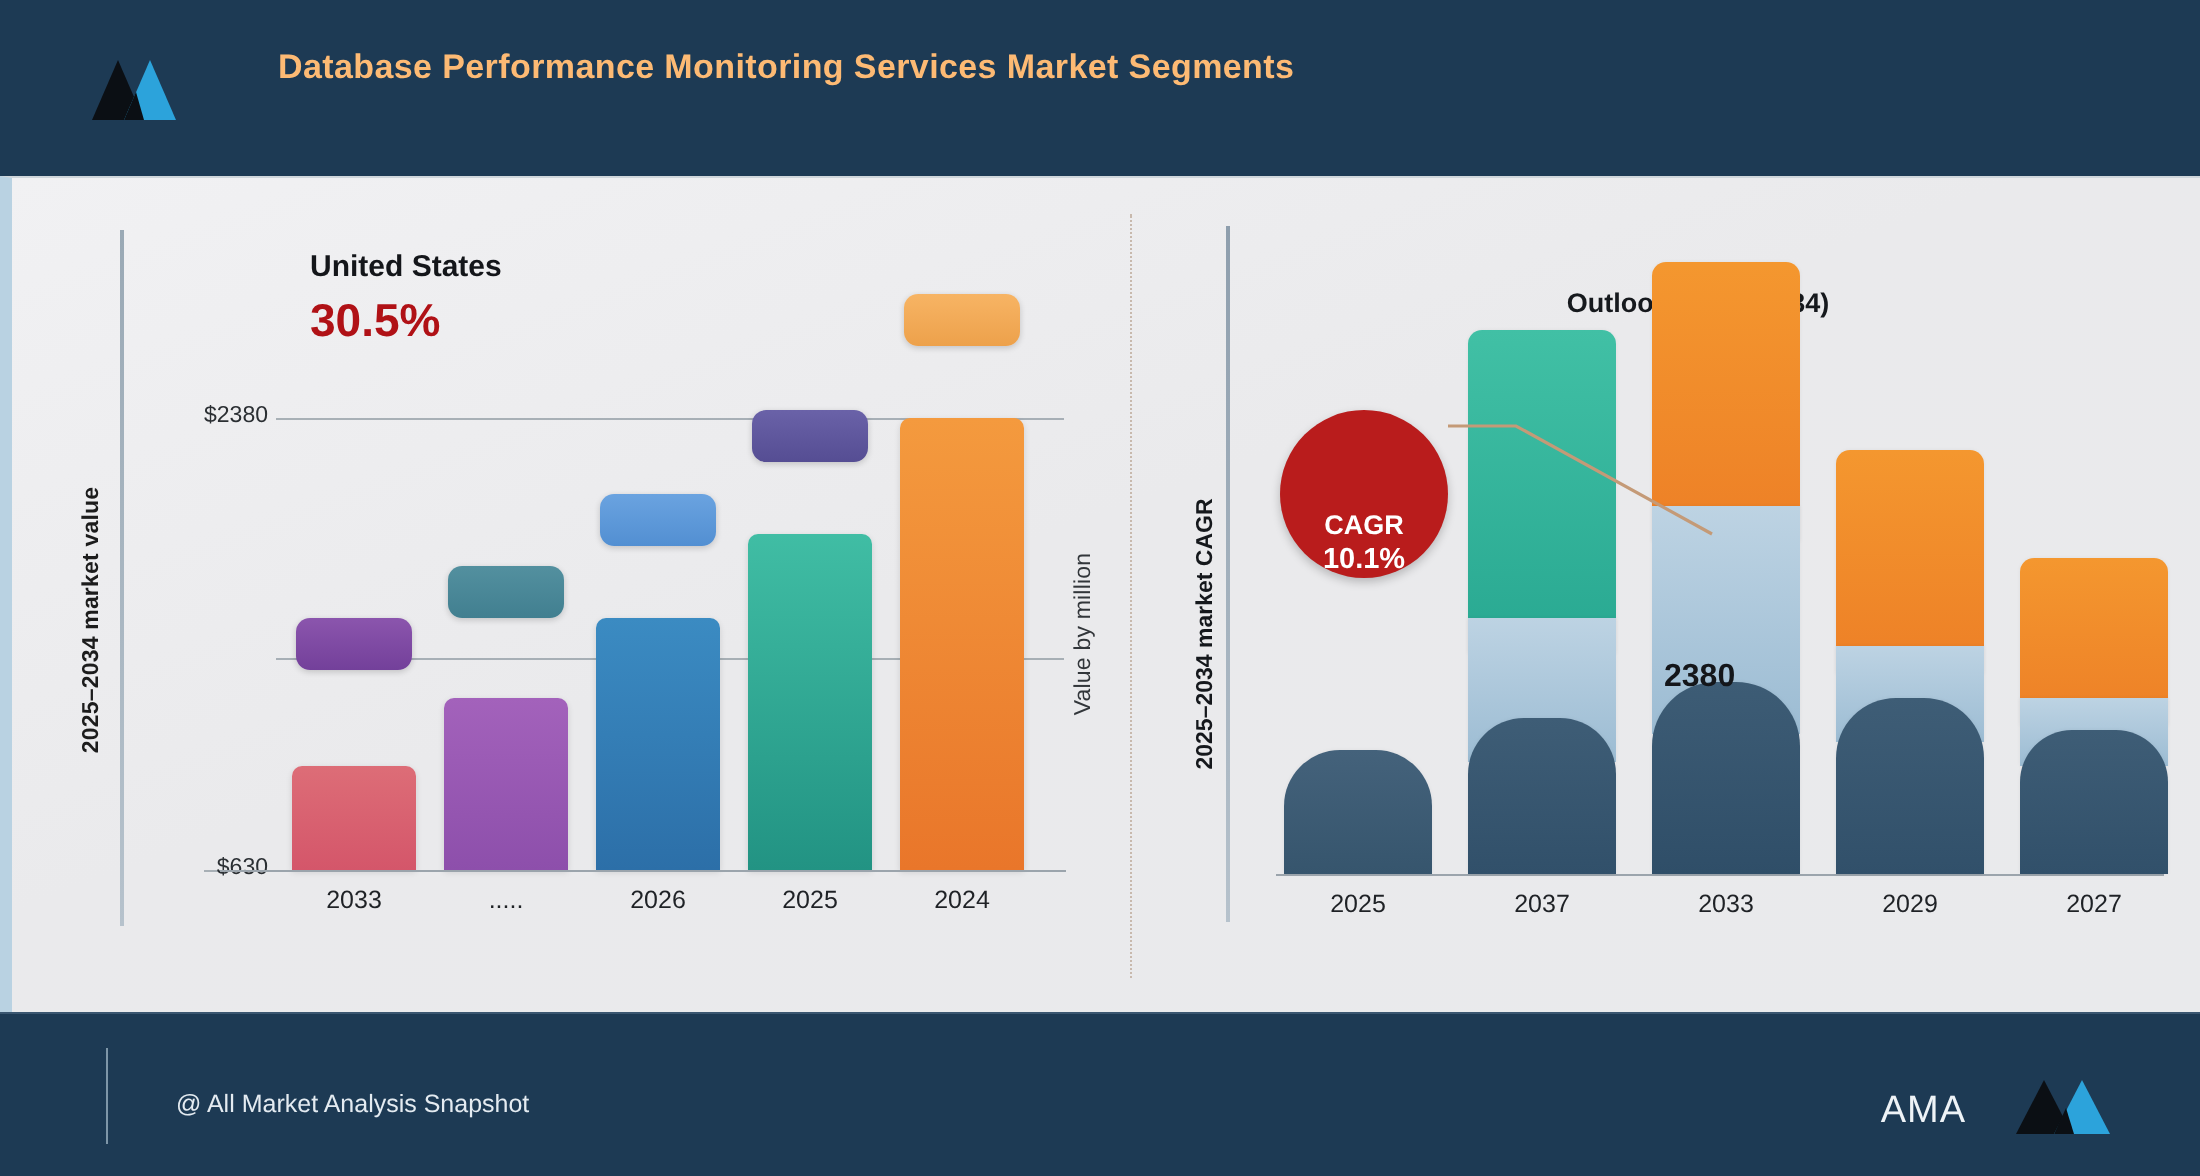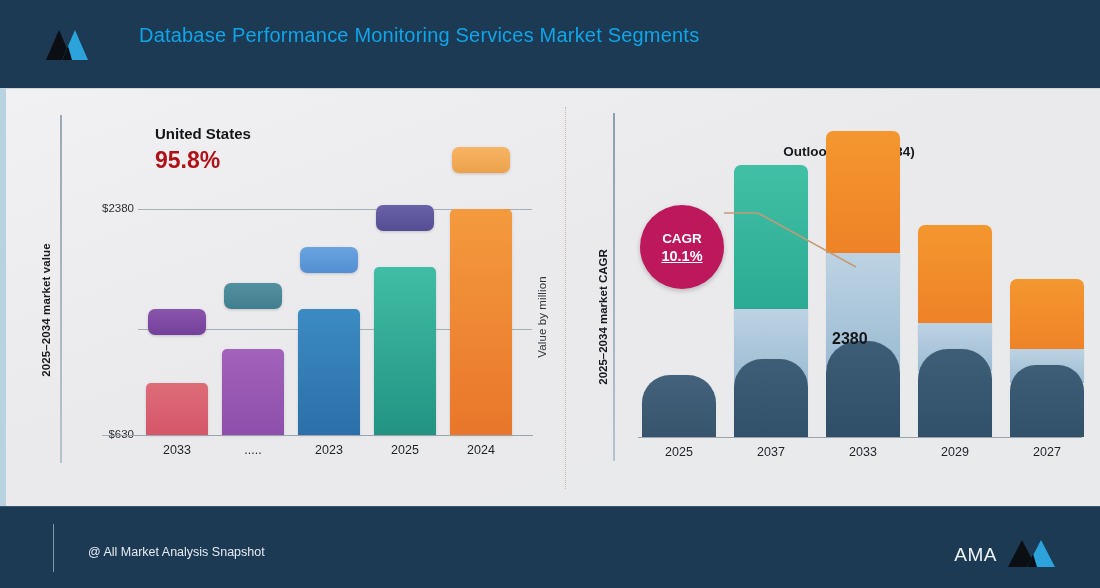--- a/index.html
+++ b/index.html
@@ -12,21 +12,21 @@
   #page { position: relative; width: 1100px; height: 588px; background: #1d3a54; }
 
   
   #header {
     position: absolute; left: 0; top: 0; width: 1100px; height: 88px;
     background: #1d3a54;
   }
   #logo-mark { position: absolute; left: 44px; top: 26px; width: 46px; height: 36px; }
   #header-title {
     position: absolute; left: 139px; top: 24px;
-    font-size: 20px; color: #0ea5e9; font-weight: 400;
+    font-size: 17px; color: #fdba74; font-weight: 700;
     letter-spacing: .2px; white-space: nowrap;
   }
 
   
   #canvas {
     position: absolute; left: 0; top: 88px; width: 1100px; height: 418px;
     background: #ececee;
     border-left: 6px solid #b9d2e2;
     border-top: 1px solid #cfd6db;
   }
@@ -109,27 +109,27 @@
   #right-title {
     position: absolute; left: 608px; top: 25px; width: 470px;
     text-align: center; font-size: 19.5px; font-weight: 700; color: #111418;
   }
   #right-subtitle {
     position: absolute; left: 608px; top: 55px; width: 470px;
     text-align: center; font-size: 13.5px; font-weight: 700; color: #16191d;
   }
   #cagr-bubble {
     position: absolute; left: 634px; top: 116px; width: 84px; height: 84px;
-    border-radius: 50%; background: #be185d;
-    display: flex; flex-direction: column; align-items: center; justify-content: center;
+    border-radius: 50%; background: #b91c1c;
+    display: flex; flex-direction: column; align-items: center; justify-content: flex-end;
     box-shadow: 0 2px 5px rgba(0,0,0,.22);
     z-index: 6;
   }
   #cagr-bubble .l1 { font-size: 13.5px; font-weight: 700; color: #fff; line-height: 17px; }
-  #cagr-bubble .l2 { font-size: 14.5px; font-weight: 700; color: #fff; line-height: 18px; text-decoration: underline; }
+  #cagr-bubble .l2 { font-size: 14.5px; font-weight: 700; color: #fff; line-height: 18px; }
   #connector { position: absolute; left: 600px; top: 100px; z-index: 5; pointer-events: none; }
   #value-callout {
     position: absolute; left: 826px; top: 241px;
     font-size: 16px; font-weight: 700; color: #14161a; z-index: 7;
   }
 
   #plot-right { position: absolute; left: 630px; top: 20px; width: 450px; height: 360px; }
   .sbar { position: absolute; bottom: 0; }
   .seg {
     position: absolute; left: 0; width: 100%;
@@ -154,21 +154,21 @@
   #footer-line1 {
     position: absolute; left: 88px; top: 38px;
     font-size: 12.5px; color: #e4ebf1;
   }
   #footer-line2 {
     position: absolute; left: 88px; top: 44px;
     font-size: 14px; color: #d6e1ea;
   }
   #footer-brand {
     position: absolute; right: 42px; top: 30px;
-    display: flex; align-items: center; gap: 9px;
+    display: flex; align-items: center; gap: 23px;
   }
   #footer-brand .txt { font-size: 19px; color: #eef3f7; letter-spacing: .5px; }
 </style>
 </head>
 <body>
 
 <div id="page">
 
   <div id="header">
     <div id="logo-mark">
@@ -182,21 +182,21 @@
   </div>
 
   <div id="canvas">
     <div class="panel-bg"></div>
 
     <div id="axis-left-line"></div>
     <div id="ylabel-left">2025–2034 market value</div>
     <div id="ylabel-left-right">Value by million</div>
 
     <div id="region-name">United States</div>
-    <div id="region-pct">95.8%</div>
+    <div id="region-pct">30.5%</div>
 
     <div class="gridline" style="left:132px;top:120px;width:394px;"></div>
     <div class="gridline" style="left:132px;top:240px;width:394px;"></div>
     <div class="gridline" style="left:96px;top:346px;width:430px;"></div>
 
     <div class="ytick" style="left:58px;top:113px;">$2380</div>
     <div class="ytick" style="left:58px;top:339px;">$630</div>
 
     <div id="plot-left" style="left:140px;top:-14px;height:360px;">
 
@@ -223,21 +223,21 @@
       <div class="bar-group" style="left:304px;width:62px;height:360px;">
         <div class="bar-body" style="height:226px;background:linear-gradient(180deg,#f49a3e,#e9762a);"></div>
         <div class="bar-cap" style="bottom:262px;background:linear-gradient(180deg,#f7b464,#eda14b);"></div>
       </div>
     </div>
 
     <div id="baseline-left" style="top:346px;"></div>
 
     <div class="xtick" style="left:140px;top:354px;width:62px;">2033</div>
     <div class="xtick" style="left:216px;top:354px;width:62px;">.....</div>
-    <div class="xtick" style="left:292px;top:354px;width:62px;">2023</div>
+    <div class="xtick" style="left:292px;top:354px;width:62px;">2026</div>
     <div class="xtick" style="left:368px;top:354px;width:62px;">2025</div>
     <div class="xtick" style="left:444px;top:354px;width:62px;">2024</div>
 
     <div id="divider"></div>
 
     <div id="axis-right-line"></div>
     <div id="ylabel-right">2025–2034 market CAGR</div>
 
     <div id="right-subtitle">Outlook (2025–2034)</div>
 

